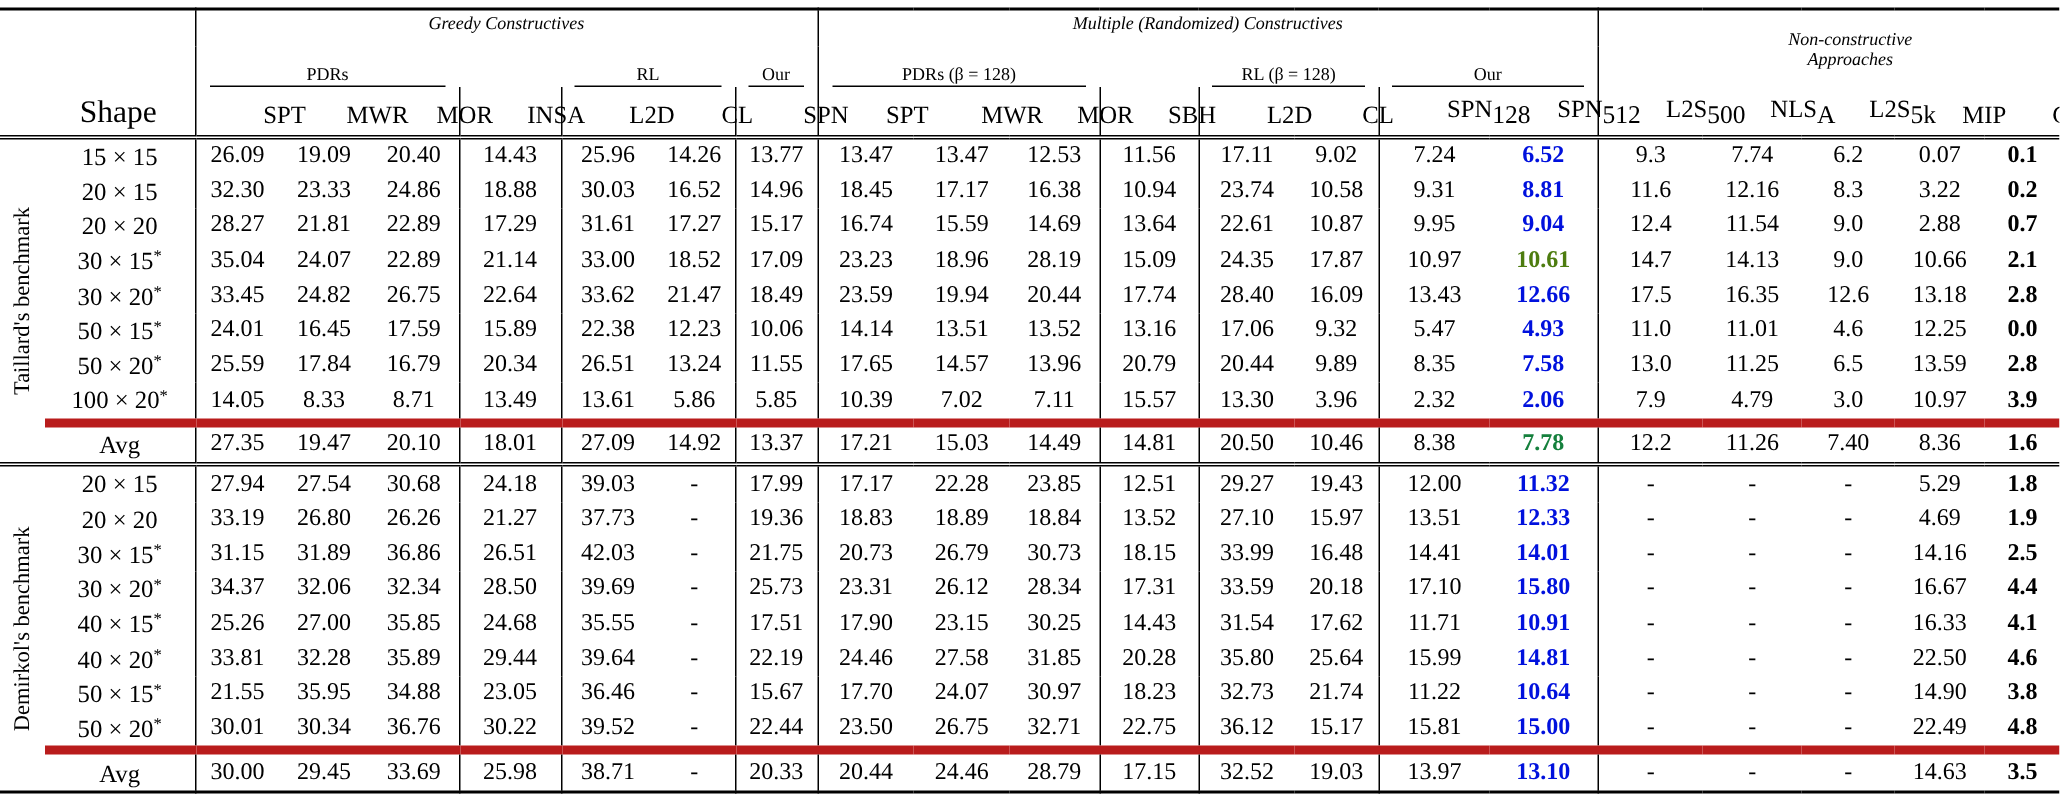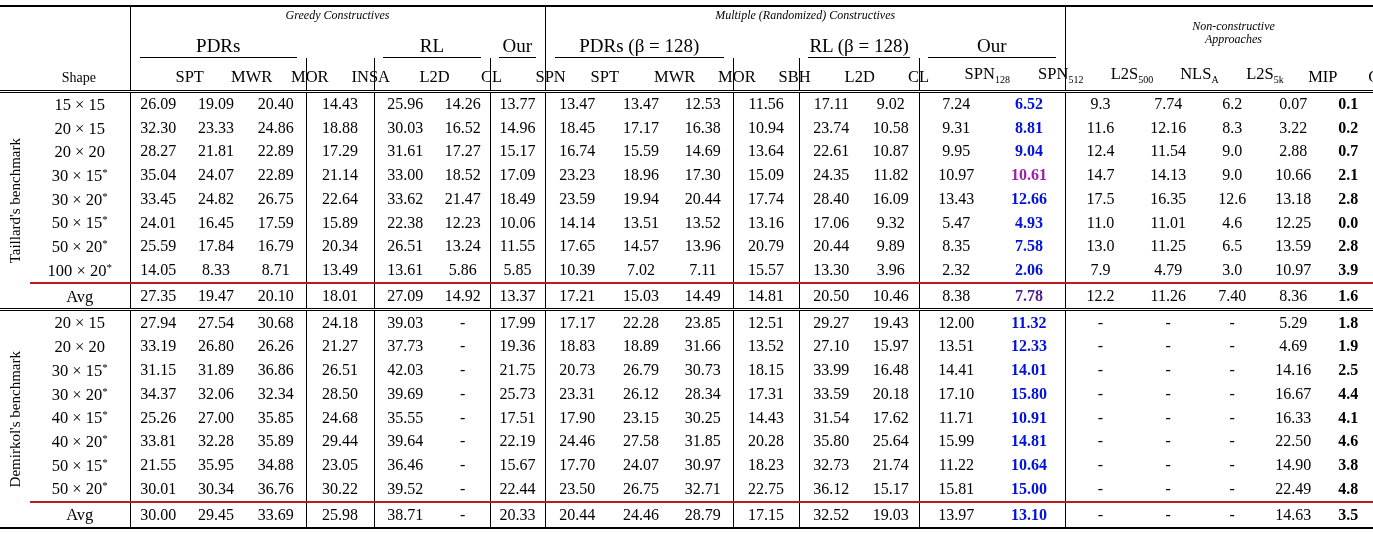--- a/index.html
+++ b/index.html
@@ -7,37 +7,37 @@
        font-family:"Liberation Serif","DejaVu Serif",serif;}
   table{border-collapse:collapse;table-layout:fixed;width:1373px;height:524px;
         margin-top:5px;border-top:2px solid #000;border-bottom:2px solid #000;}
   th,td{font-weight:normal;text-align:center;padding:0;white-space:nowrap;
         overflow:visible;font-size:16px;line-height:1.05;}
   tr.groups{height:25px;}
   tr.subs{height:27px;}
   tr.cols{height:33px;}
   .group-title{font-style:italic;font-size:12px;white-space:pre-line;vertical-align:top;padding-top:2px;}
   .two-row{vertical-align:middle;padding-top:0;padding-left:28px;}
-  .corner{vertical-align:bottom;padding-bottom:4px;padding-left:28px;font-size:14px;}
-  .sub-th{vertical-align:bottom;font-size:19px;margin-left:14px;}
+  .corner{vertical-align:bottom;padding-bottom:4px;padding-left:28px;font-size:21px;}
+  .sub-th{vertical-align:bottom;font-size:12px;margin-left:14px;}
   .sub-th .lbl{display:block;margin:0 9px;padding-bottom:1px;}
   .sub-th.ruled .lbl{border-bottom:1px solid #000;}
   .colhead{vertical-align:bottom;padding-bottom:4px;font-size:16.5px;padding-left:45px;}
   tr.cols th,.corner{border-bottom:3px double #000;}
   .bl{border-left:1px solid #000;}
   tbody td{height:22px;}
-  tr.avg td{border-top:2px solid #b91c1c;}
+  tr.avg td{border-top:6px solid #b91c1c;}
   .sec-start{border-top:3px double #000;}
   .rot-cell{vertical-align:middle;padding:0;}
   .rot-text{writing-mode:vertical-rl;transform:rotate(180deg);margin:0 auto;
             font-size:15px;line-height:1;display:block;}
   .shape-cell{font-size:16.5px;margin-top:44px;}
   .blue{font-weight:bold;}
   .boldcol{font-weight:bold;}
-  .subsc{font-size:10px;vertical-align:-4px;letter-spacing:0;}
+  .subsc{font-size:17px;vertical-align:-4px;letter-spacing:0;}
   .supsc{font-size:11px;vertical-align:5px;}
 </style>
 </head>
 <body>
 
 <table>
   <colgroup id="cols">
       <col style="width: 30px;">
       <col style="width: 100px;">
       <col style="width: 56px;">
@@ -195,26 +195,26 @@
         <td class="shape-cell"><span>30 × 15</span><span class="supsc">*</span></td>
         <td class="bl">35.04</td>
         <td>24.07</td>
         <td>22.89</td>
         <td class="bl">21.14</td>
         <td class="bl">33.00</td>
         <td>18.52</td>
         <td class="bl">17.09</td>
         <td class="bl">23.23</td>
         <td>18.96</td>
-        <td>17.30</td>
+        <td>28.19</td>
         <td class="bl">15.09</td>
         <td class="bl">24.35</td>
-        <td>11.82</td>
+        <td>17.87</td>
         <td class="bl">10.97</td>
-        <td class="blue" style="color: #a21caf;">10.61</td>
+        <td class="blue" style="color: #4d7c0f;">10.61</td>
         <td class="bl">14.7</td>
         <td>14.13</td>
         <td>9.0</td>
         <td>10.66</td>
         <td class="boldcol">2.1</td>
       </tr>
       <tr>
         <td class="shape-cell"><span>30 × 20</span><span class="supsc">*</span></td>
         <td class="bl">33.45</td>
         <td>24.82</td>
@@ -315,21 +315,21 @@
         <td class="bl">27.09</td>
         <td>14.92</td>
         <td class="bl">13.37</td>
         <td class="bl">17.21</td>
         <td>15.03</td>
         <td>14.49</td>
         <td class="bl">14.81</td>
         <td class="bl">20.50</td>
         <td>10.46</td>
         <td class="bl">8.38</td>
-        <td class="blue" style="color: #4c1d95;">7.78</td>
+        <td class="blue" style="color: #15803d;">7.78</td>
         <td class="bl">12.2</td>
         <td>11.26</td>
         <td>7.40</td>
         <td>8.36</td>
         <td class="boldcol">1.6</td>
       </tr>
       <tr>
         <td class="rot-cell sec-start" rowspan="9">
           <span class="rot-text">Demirkol's benchmark</span>
         </td>
@@ -359,21 +359,21 @@
         <td class="shape-cell"><span>20 × 20</span></td>
         <td class="bl">33.19</td>
         <td>26.80</td>
         <td>26.26</td>
         <td class="bl">21.27</td>
         <td class="bl">37.73</td>
         <td>-</td>
         <td class="bl">19.36</td>
         <td class="bl">18.83</td>
         <td>18.89</td>
-        <td>31.66</td>
+        <td>18.84</td>
         <td class="bl">13.52</td>
         <td class="bl">27.10</td>
         <td>15.97</td>
         <td class="bl">13.51</td>
         <td class="blue" style="color: rgb(0, 17, 221);">12.33</td>
         <td class="bl">-</td>
         <td>-</td>
         <td>-</td>
         <td>4.69</td>
         <td class="boldcol">1.9</td>

